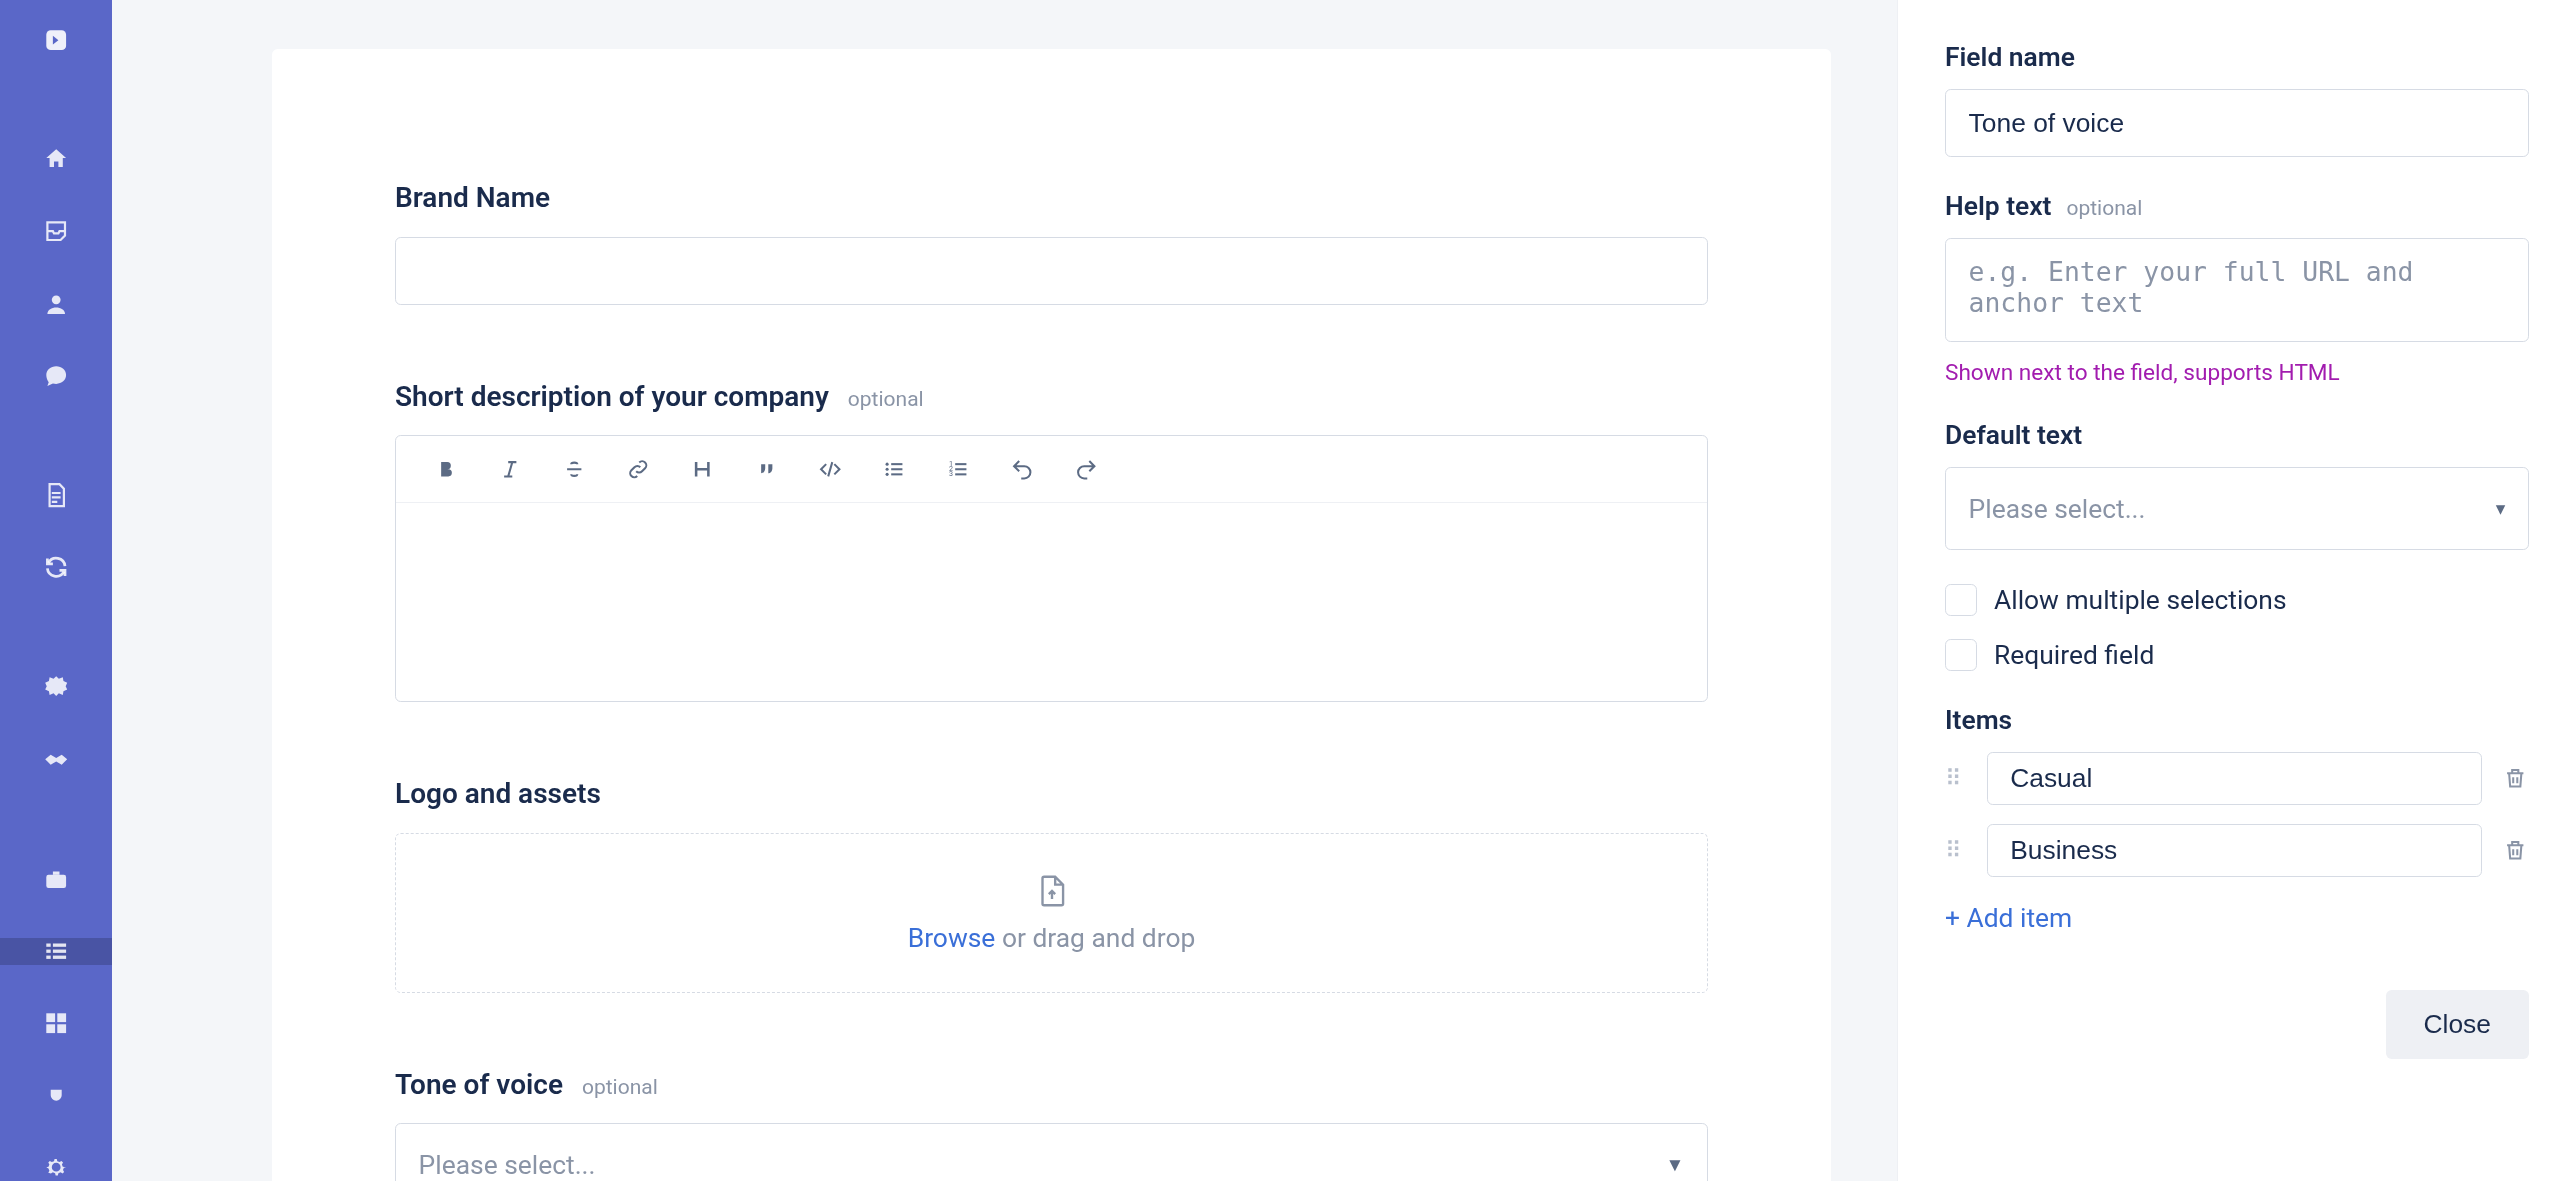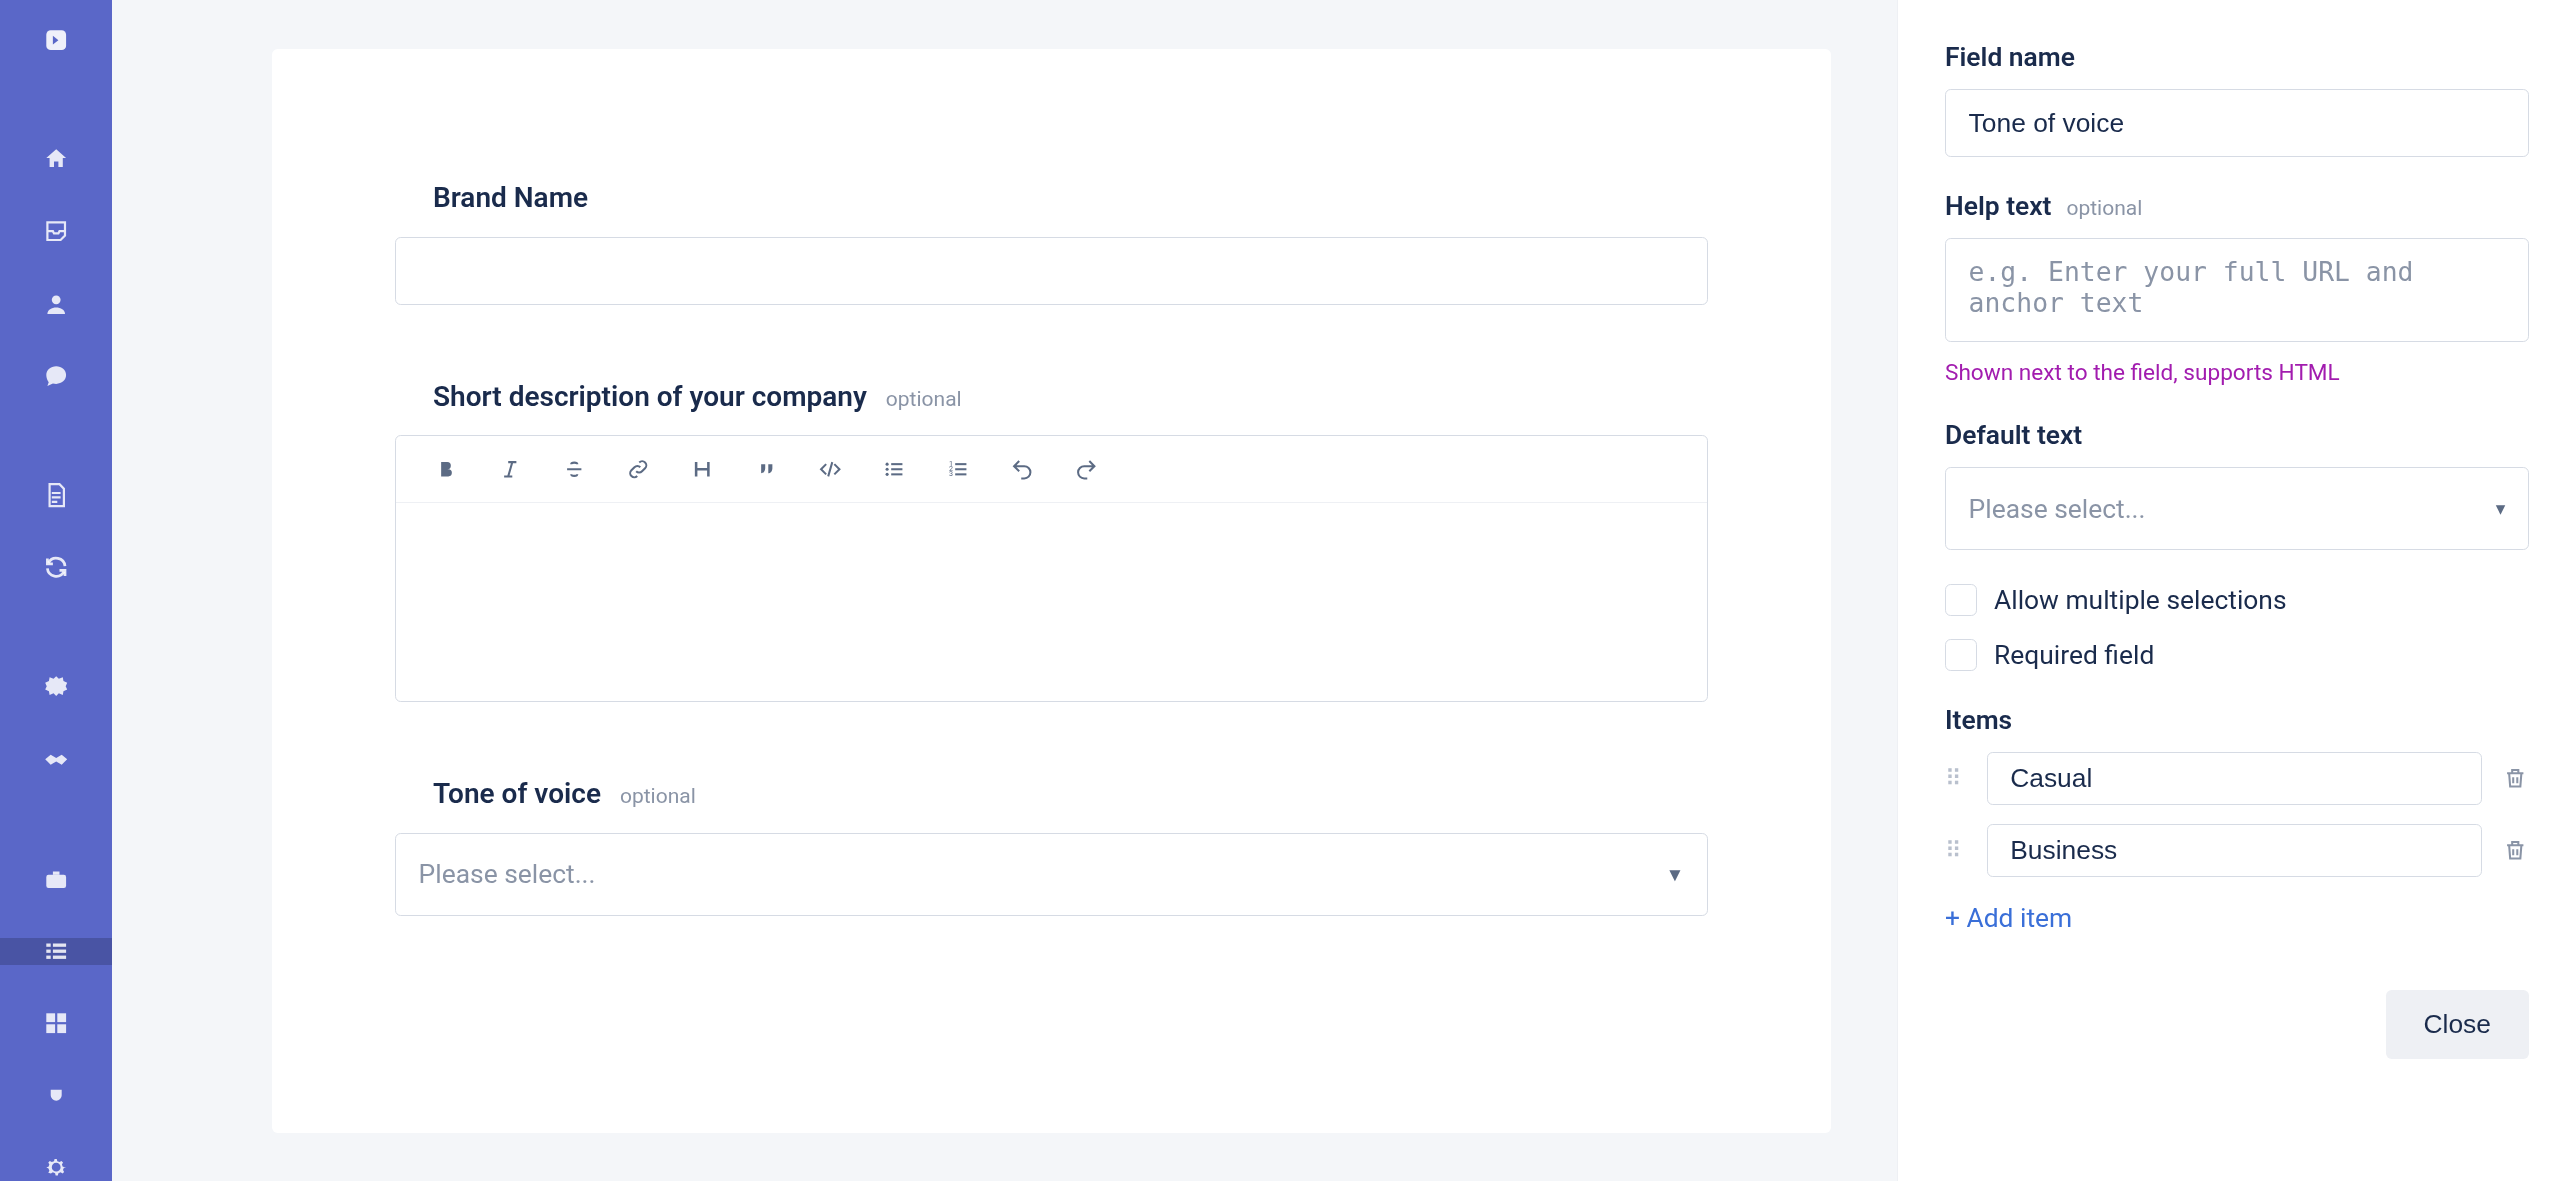--- a/index.html
+++ b/index.html
@@ -62,21 +62,20 @@
   }
   .field-group { margin-bottom: 75px; }
   .field-label {
     font-size: 28px;
     font-weight: 600;
     color: #1a2b4c;
     margin-bottom: 22.6px;
     display: flex;
     align-items: baseline;
     gap: 19px;
-    margin-left: 38px;
   }
   .optional-badge {
     font-size: 21px;
     font-weight: 400;
     color: #8a94a6;
   }
   .text-input {
     width: 100%;
     height: 68px;
     border: 0.9px solid #d6dbe4;
@@ -415,20 +414,31 @@
             <div class="rt-btn">
                 <svg viewBox="0 0 24 24" fill="none" stroke="currentColor" stroke-width="2">
                   <path d="M15 14l5-5-5-5M20 9H10a6 6 0 0 0 0 12h3"></path>
                 </svg>
               </div>
           </div>
           <div class="rt-body" contenteditable="true" style=""></div>
         </div>
       </div>
 
+      <div class="field-group">
+        <div class="field-label">Logo and assets</div>
+        <div class="upload">
+          <svg viewBox="0 0 24 24" fill="none" stroke="currentColor" stroke-width="1.5">
+              <path d="M14 3H7a1 1 0 0 0-1 1v16a1 1 0 0 0 1 1h11a1 1 0 0 0 1-1V8zM14 3v5h5M12 17v-5M10 14l2-2 2 2"></path>
+            </svg>
+          <div>
+            <span class="browse">Browse</span><span> or drag and drop</span>
+          </div>
+        </div>
+      </div>
 
       <div class="field-group" style="margin-bottom:0">
         <div class="field-label">
           <span>Tone of voice</span>
           <span class="optional-badge">optional</span>
         </div>
         <div class="select">
           <span>Please select...</span>
           <span class="caret">▼</span>
         </div>

